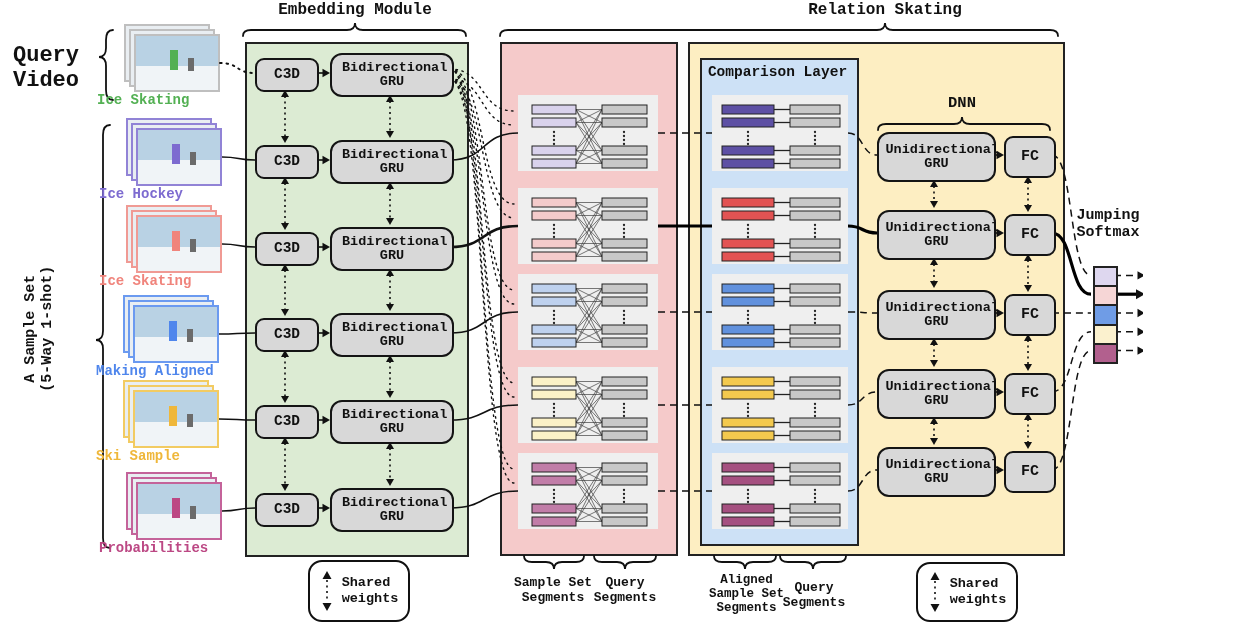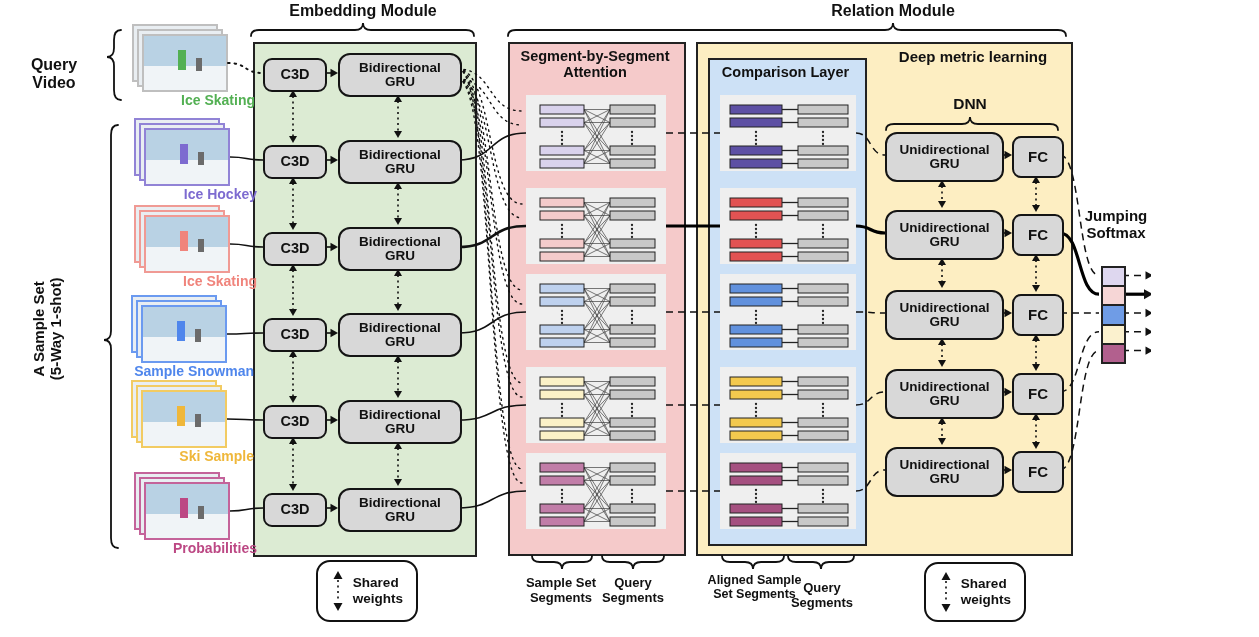--- a/index.html
+++ b/index.html
@@ -1,25 +1,25 @@
 <!DOCTYPE html>
 <html><head>
 <meta charset="utf-8">
 <style>
   html,body{margin:0;padding:0;background:#fff;}
   #canvas{position:relative;width:1143px;height:637px;background:#fff;overflow:hidden;
-          font-family:Liberation Sans, sans-serif;color:#111;margin-left:8px;}
+          font-family:Liberation Mono, monospace;color:#111;}
   .bigbox{position:absolute;z-index:1;border:2px solid #222;}
   .panel-svg{position:absolute;z-index:2;}
   #wires{position:absolute;left:0;top:0;width:1259px;height:637px;z-index:5;pointer-events:none;}
   .node{position:absolute;z-index:6;background:#d8d8d8;border:2px solid #141414;
         display:flex;align-items:center;justify-content:center;text-align:center;
         font-weight:bold;line-height:1.06;}
   .title{position:absolute;z-index:7;font-weight:bold;text-align:center;line-height:1.12;}
-  .classlabel{position:absolute;z-index:7;font-weight:bold;text-align:right;font-size:14px;}
+  .classlabel{position:absolute;z-index:7;font-weight:bold;text-align:left;font-size:14px;}
   .stack{position:absolute;z-index:3;width:96px;height:68px;}
   .frame{position:absolute;width:86px;height:58px;background:#e9eef2;border:2px solid #999;box-sizing:border-box;}
   .frame .sky{position:absolute;left:0;top:0;right:0;height:55%;background:#b9d2e4;}
   .frame .snow{position:absolute;left:0;bottom:0;right:0;height:45%;background:#f0f4f7;}
   .frame .fig{position:absolute;left:34px;top:14px;width:8px;height:20px;background:#3a3a3a;}
   .frame .fig2{position:absolute;left:52px;top:22px;width:6px;height:13px;background:#6b6b6b;}
   .cellcol{position:absolute;z-index:6;border:2px solid #222;display:flex;flex-direction:column;background:#fff;}
   .cell{flex:1;border-bottom:2px solid #222;}
   .cell:last-child{border-bottom:none;}
   .legendbox{position:absolute;z-index:7;background:#fff;border:2.5px solid #111;border-radius:14px;
@@ -41,27 +41,25 @@
 <body>
 
 <div id="canvas">
 
   <div class="bigbox" id="box-embed" style="left: 245px; top: 42px; width: 220px; height: 511px; background: rgb(220, 235, 211);"></div>
   <div class="bigbox" id="box-attn" style="left: 500px; top: 42px; width: 174px; height: 510px; background: rgb(245, 202, 202);"></div>
   <div class="bigbox" id="box-metric" style="left: 688px; top: 42px; width: 373px; height: 510px; background: rgb(253, 238, 194);"></div>
   <div class="bigbox" id="box-comp" style="left: 700px; top: 58px; width: 155px; height: 484px; background: rgb(205, 225, 246);"></div>
 
   <div class="title" style="left:255px;top:2px;width:200px;font-size:16px;">Embedding Module</div>
-  <div class="title" style="left:785px;top:2px;width:200px;font-size:16px;">Relation Module</div>
-  <div class="title" style="left:504px;top:48px;width:166px;font-size:14.5px;">Segment-by-Segment Attention</div>
+  <div class="title" style="left:785px;top:2px;width:200px;font-size:16px;">Relation Skating</div>
   <div class="title" style="left:700px;top:64px;width:155px;font-size:14.5px;">Comparison Layer</div>
-  <div class="title" style="left:865px;top:49px;width:200px;font-size:15px;">Deep metric learning</div>
   <div class="title" style="left:912px;top:95px;width:100px;font-size:15.5px;">DNN</div>
 
-  <div class="title" style="left:4px;top:56px;width:84px;font-size:16px;">
+  <div class="title" style="left:4px;top:44px;width:84px;font-size:22px;">
     <span>Query</span><br>
     <span>Video</span>
   </div>
   <div class="title" style="left:-80px;top:312px;width:240px;font-size:15px;transform:rotate(-90deg);">
     <span>A Sample Set</span><br>
     <span>(5-Way 1-shot)</span>
   </div>
 
   <div class="title" style="left:1072px;top:208px;width:72px;font-size:15px;">
     <span>Jumping</span><br>
@@ -280,21 +278,21 @@
     <div class="stack" style="left: 123px; top: 295px;">
       <div class="frame" style="left: 0px; top: 0px; border-color: rgb(107, 154, 240);"></div>
       <div class="frame" style="left: 5px; top: 5px; border-color: rgb(107, 154, 240);"></div>
       <div class="frame" style="left: 10px; top: 10px; border-color: rgb(107, 154, 240);">
         <div class="sky"></div>
         <div class="snow"></div>
         <div class="fig" style="background: rgb(79, 134, 236);"></div>
         <div class="fig2"></div>
       </div>
     </div>
-    <div class="classlabel" style="left: 96px; top: 363px; width: 150px; color: rgb(79, 134, 236);">Sample Snowman</div>
+    <div class="classlabel" style="left: 96px; top: 363px; width: 150px; color: rgb(79, 134, 236);">Making Aligned</div>
     <div class="stack" style="left: 123px; top: 380px;">
       <div class="frame" style="left: 0px; top: 0px; border-color: rgb(242, 203, 98);"></div>
       <div class="frame" style="left: 5px; top: 5px; border-color: rgb(242, 203, 98);"></div>
       <div class="frame" style="left: 10px; top: 10px; border-color: rgb(242, 203, 98);">
         <div class="sky"></div>
         <div class="snow"></div>
         <div class="fig" style="background: rgb(239, 183, 58);"></div>
         <div class="fig2"></div>
       </div>
     </div>

